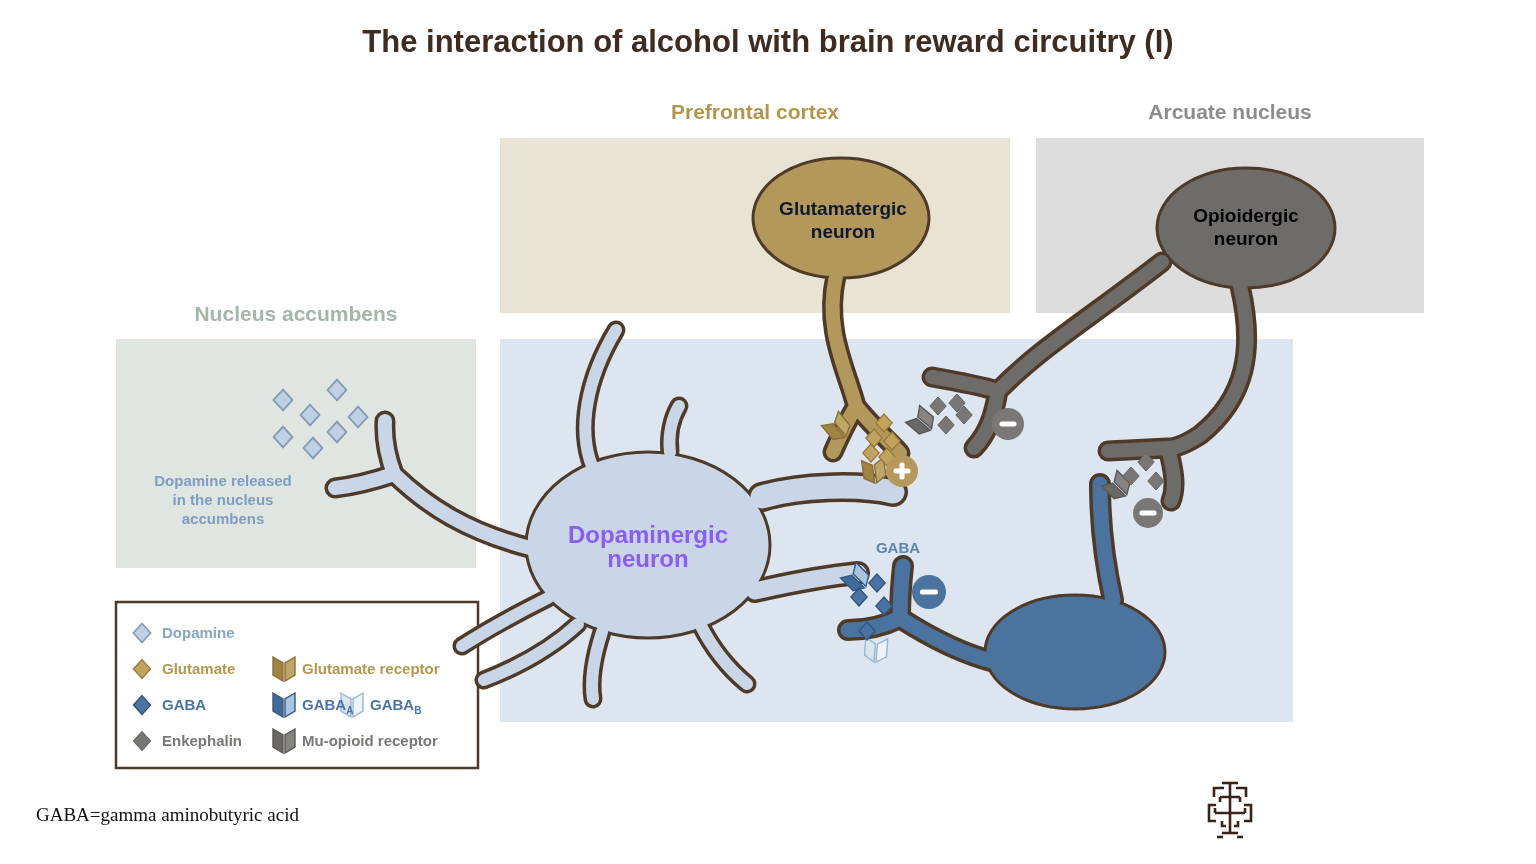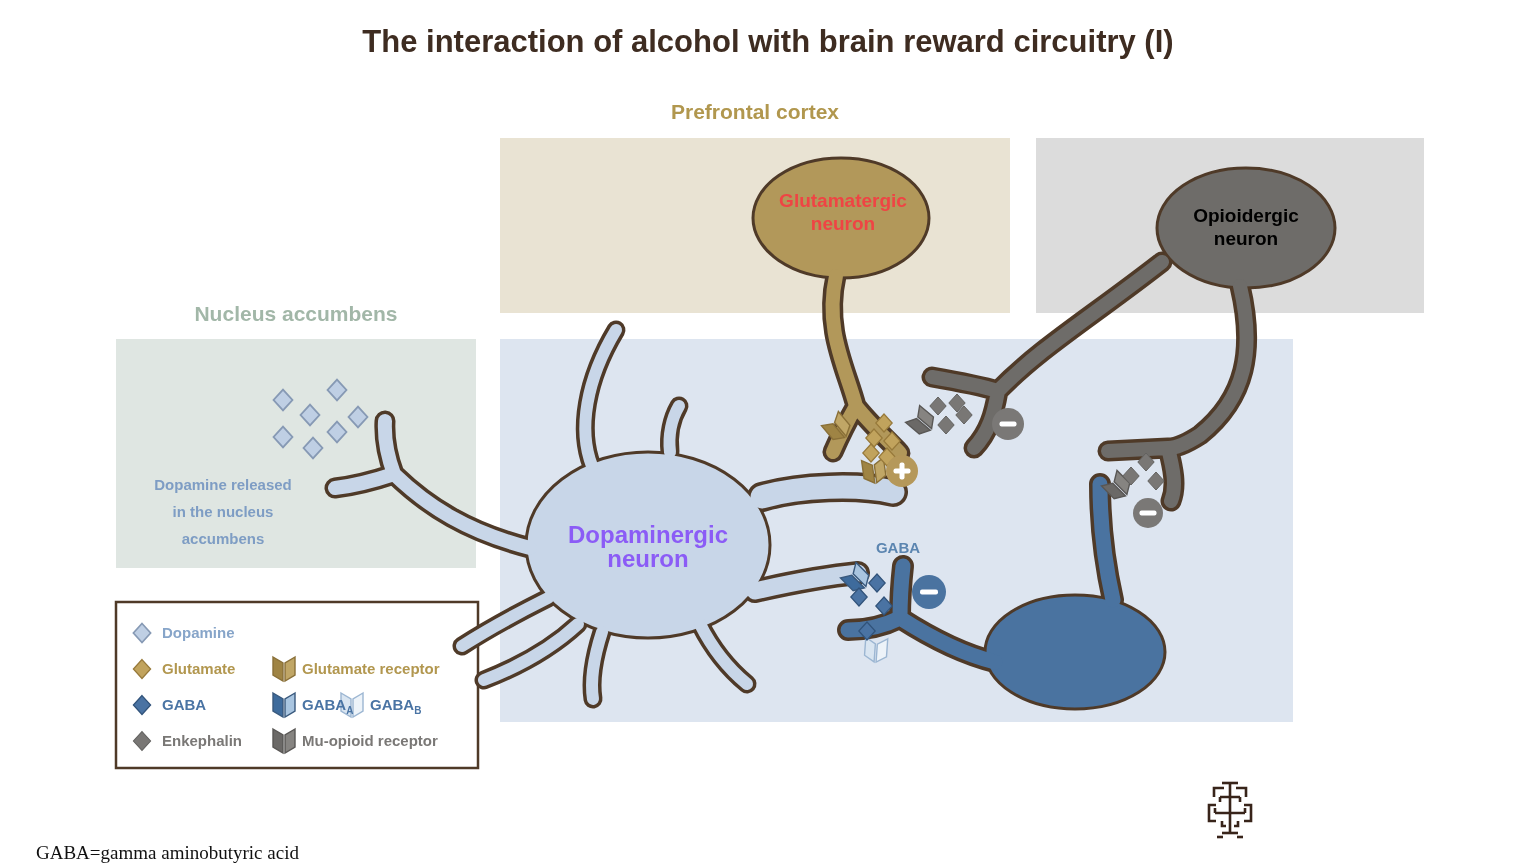--- a/index.html
+++ b/index.html
@@ -23,31 +23,31 @@
   
   .lbl{position:absolute;font-weight:bold;}
   .center{text-align:center;}
   .pre{white-space:pre-line;}
   .title{left:0;top:24px;width:1536px;font-size:31px;color:#3e2c21;}
   .region{font-size:21px;}
   .r-pfc{left:500px;top:100px;width:510px;color:#b1974e;}
   .r-arc{left:1036px;top:100px;width:388px;color:#8c8c8c;}
   .r-nac{left:116px;top:302px;width:360px;color:#a2b7a8;}
   .r-vta{left:500px;top:730px;width:796px;color:#47749f;font-size:22px;}
-  .n-glu{left:745px;top:189px;width:196px;font-size:19px;line-height:23px;color:#ef4444;}
+  .n-glu{left:745px;top:197px;width:196px;font-size:19px;line-height:23px;color:#0f172a;}
   .n-opi{left:1147px;top:204px;width:198px;font-size:19px;line-height:23px;color:#000000;}
   .n-dop{left:534px;top:523px;width:228px;font-size:24px;line-height:24px;color:#8b5cf6;}
   .n-gab{left:977px;top:626px;width:196px;font-size:19px;line-height:23px;color:#fff;}
-  .a-dopamine{left:118px;top:471px;width:210px;font-size:15px;line-height:27px;color:#7e9dc4;}
+  .a-dopamine{left:118px;top:471px;width:210px;font-size:15px;line-height:19px;color:#7e9dc4;}
   .a-gaba{left:858px;top:539px;width:80px;font-size:15px;color:#5b85b0;}
   .lg{font-size:15px;height:22px;line-height:22px;}
   .lg sub{font-size:10px;}
   .c-dopamine{color:#87a5c9}.c-glutamate{color:#b2974f}.c-gaba{color:#4a74a4}.c-gray{color:#7a7876}
   .footnote{position:absolute;left:36px;top:804px;font-family:"Liberation Serif",serif;
-            font-size:19px;color:#111;font-weight:normal;margin-top:38px;}
+            font-size:19px;color:#111;font-weight:normal;}
   .logo-text{position:absolute;left:1263px;top:783px;font-size:31px;font-weight:bold;
              color:#38241a;letter-spacing:-0.5px;}
   .logo-icon{position:absolute;left:1200px;top:775px;}
 </style>
 </head>
 <body>
 
 <div class="stage">
   <svg class="scene" width="1536" height="864" viewBox="0 0 1536 864">
     <defs>
@@ -199,20 +199,21 @@
       <use href="#dia" class="d-enk" transform="translate(142,741) scale(1.05)"></use>
       <use href="#receptor" class="rc" style="--l:#9f8444;--r:#c0a666;--s:#8a7038" transform="translate(284,668)"></use>
       <use href="#receptor" class="rc" style="--l:#3e6b9c;--r:#a9c5e0;--s:#39597d" transform="translate(284,704)"></use>
       <use href="#receptor" class="rc" style="--l:#d9e5f1;--r:#edf3f9;--s:#9cb6d2" transform="translate(352,704)"></use>
       <use href="#receptor" class="rc" style="--l:#6b6967;--r:#868481;--s:#595755" transform="translate(284,740)"></use>
     </g>
   </svg>
 
   <div class="lbl title center">The interaction of alcohol with brain reward circuitry (I)</div>
   <div class="lbl region center r-pfc">Prefrontal cortex</div>
+  <div class="lbl region center r-arc">Arcuate nucleus</div>
   <div class="lbl region center r-nac">Nucleus accumbens</div>
 
   <div class="lbl center pre n-glu">Glutamatergic
 neuron</div>
   <div class="lbl center pre n-opi">Opioidergic
 neuron</div>
   <div class="lbl center pre n-dop">Dopaminergic
 neuron</div>
 
   <div class="lbl center pre a-dopamine">Dopamine released

